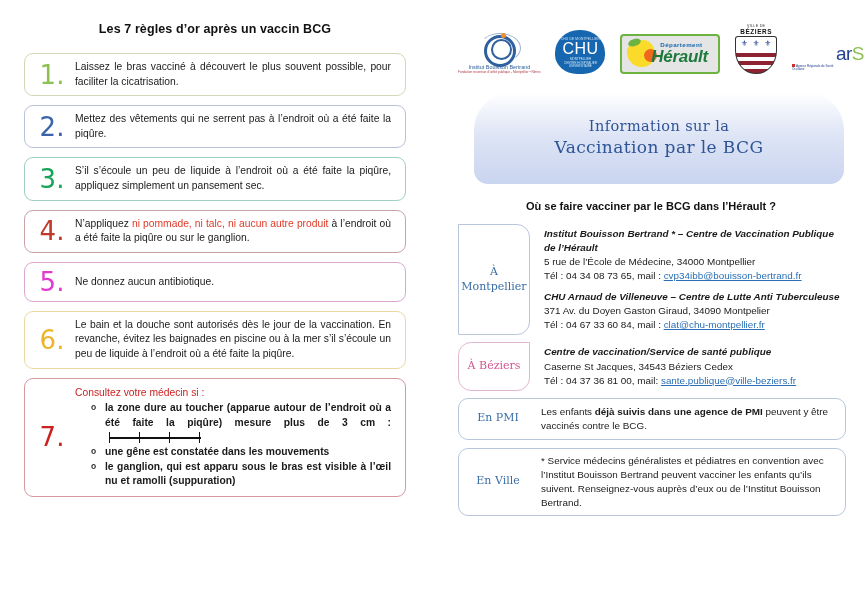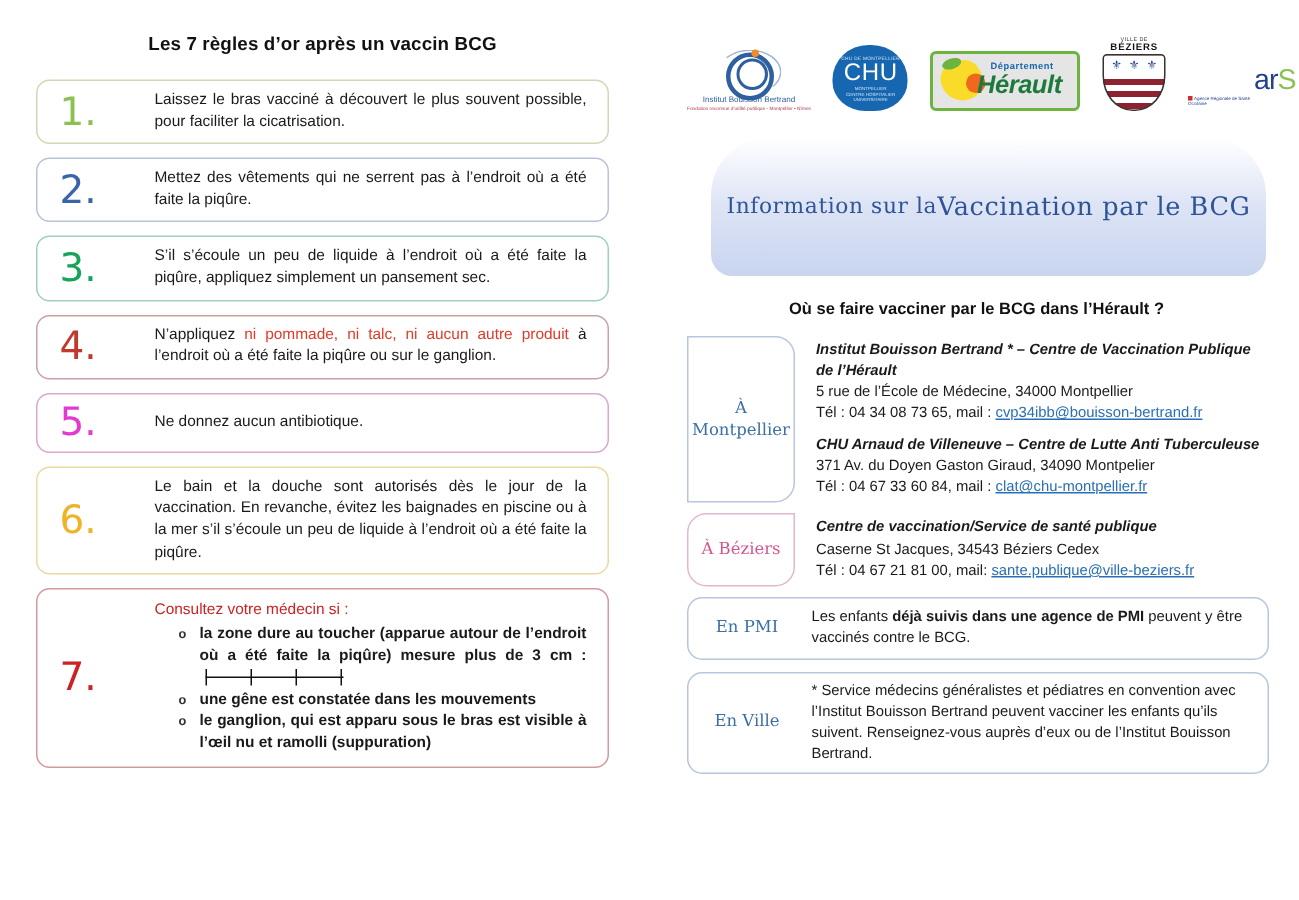--- a/index.html
+++ b/index.html
@@ -64,21 +64,20 @@
     font-weight: normal;
     font-family: "DejaVu Sans", sans-serif;
   }
   .rule-body {
     flex: 1 1 auto;
     font-size: 10.3px;
     line-height: 1.42;
     text-align: justify;
     color: #1a1a1a;
     padding-right: 4px;
-    margin-left: 28px;
   }
   .rule-body .hl {
     color: #e03b28;
   }
 
   
   .r1 { border-color: #cfd9b4; }
   .r1 .rule-num { color: #8cc152; }
   .r2 { border-color: #b9c2d8; }
   .r2 .rule-num { color: #3a63aa; }
@@ -338,21 +337,21 @@
     margin-right: 1.5px;
   }
 
   
   .banner {
     margin: 18px 10px 0 26px;
     height: 92px;
     border-radius: 38px 38px 14px 14px;
     background: linear-gradient(180deg, #ffffff 0%, #dde4f5 48%, #c9d4ef 100%);
     display: flex;
-    flex-direction: row;
+    flex-direction: column;
     align-items: center;
     justify-content: center;
     box-sizing: border-box;
   }
   .banner-l1, .banner-l2 {
     color: #2f5496;
     font-family: "DejaVu Serif", serif;
     font-weight: normal;
     letter-spacing: .4px;
     line-height: 1.25;
@@ -564,21 +563,21 @@
           <div class="loc-line"><span>Tél : 04 67 33 60 84, mail : </span><a class="mail" href="#">clat@chu-montpellier.fr</a></div>
         </div>
       </div>
     </div>
 
     <div class="loc-row">
       <div class="loc-tab pink" style="white-space: pre-line;">À Béziers</div>
       <div class="loc-body">
         <div class="loc-name">Centre de vaccination/Service de santé publique</div>
         <div class="loc-line">Caserne St Jacques, 34543 Béziers Cedex</div>
-        <div class="loc-line"><span>Tél : 04 67 21 81 00, mail: </span><a class="mail" href="#">sante.publique@ville-beziers.fr</a></div>
+        <div class="loc-line"><span>Tél : 04 37 36 81 00, mail: </span><a class="mail" href="#">sante.publique@ville-beziers.fr</a></div>
       </div>
     </div>
 
     <div class="boxed">
       <div class="loc-tab" style="white-space: pre-line;">En PMI</div>
       <div class="loc-body"><span>Les enfants </span><b>déjà suivis dans une agence de PMI</b><span> peuvent y être vaccinés contre le BCG.</span></div>
     </div>
 
     <div class="boxed">
       <div class="loc-tab" style="white-space: pre-line;">En Ville</div>

